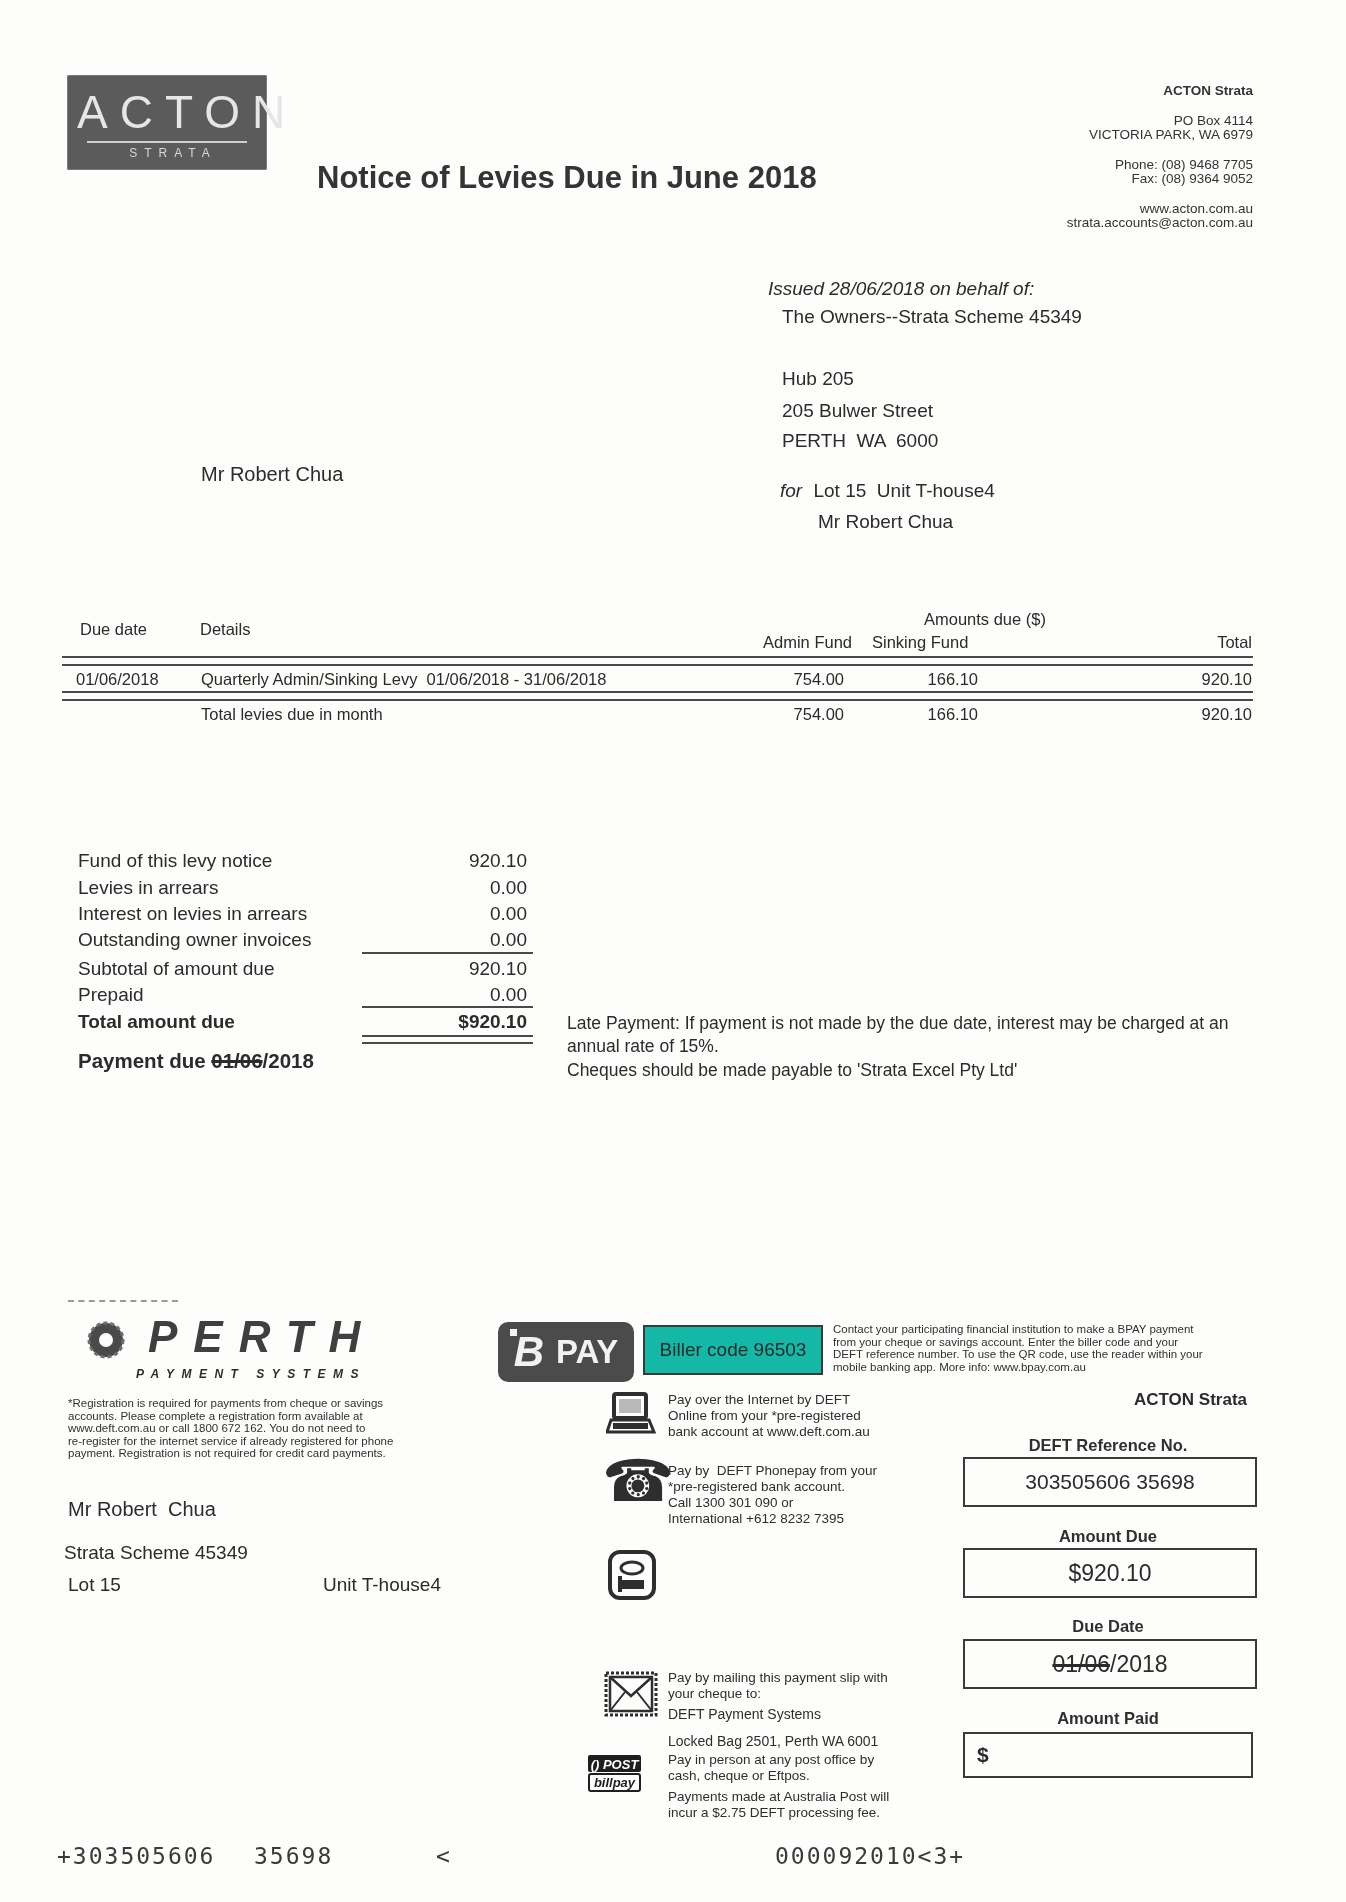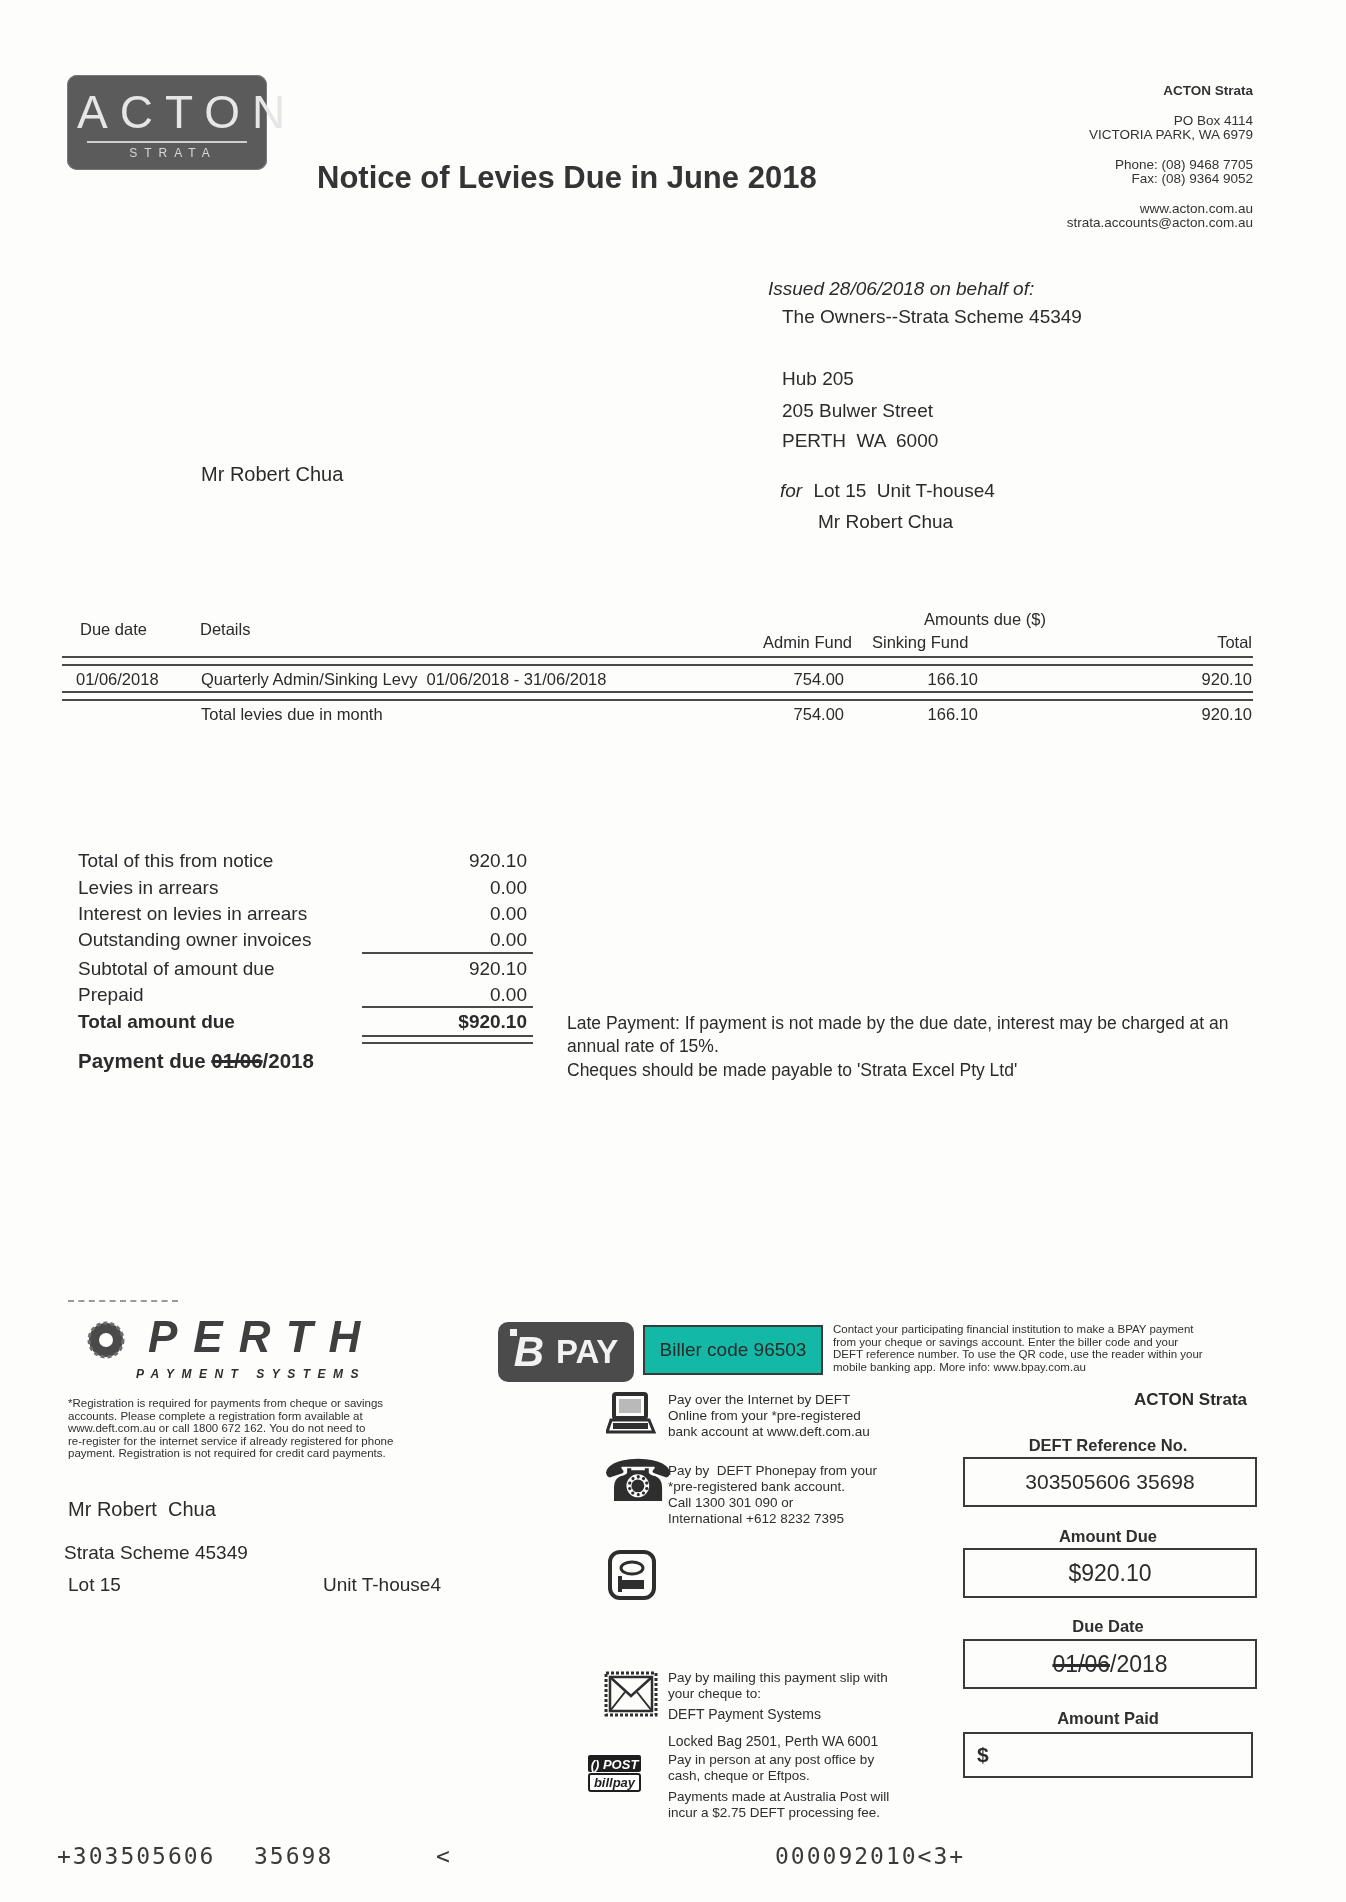--- a/index.html
+++ b/index.html
@@ -4,21 +4,21 @@
 <style>
   html,body{margin:0;padding:0;background:#ffffff;}
   #page{position:relative;width:1346px;height:1902px;background:#fdfdfc;
         font-family:"Liberation Sans",sans-serif;color:#2b2b2b;overflow:hidden;}
   .abs{position:absolute;}
   .pw{white-space:pre-wrap;}
   .b{font-weight:bold;}
   .i{font-style:italic;}
   .strike{text-decoration:line-through;text-decoration-thickness:2.5px;}
   
-  .logo{background:#5b5b5b;color:#e6e6e6;text-align:center;border-radius:10px;
+  .logo{background:#5b5b5b;color:#e6e6e6;text-align:center;border-radius:2px;
         box-shadow:0 0 0 1px #7a7a7a inset;}
   .logo-word{font-size:46px;letter-spacing:12px;padding-top:10px;padding-left:10px;}
   .logo-line{height:2px;background:#cfcfcf;margin:2px 20px 3px 20px;}
   .logo-sub{font-size:12px;letter-spacing:7px;color:#d8d8d8;padding-left:12px;}
   .doc-title{font-size:31px;font-weight:bold;color:#343434;}
   .contact{text-align:right;font-size:13.5px;line-height:14px;color:#333;}
   
   .dbl{height:6px;border-top:2.5px solid #4a4a4a;border-bottom:2.5px solid #4a4a4a;}
   .cell{font-size:16.5px;}
   .hdr{font-size:16.5px;}
@@ -97,21 +97,21 @@
   <div class="abs cell num" style="left:878px;top:670px;width:100px;">166.10</div>
   <div class="abs cell num" style="left:1152px;top:670px;width:100px;">920.10</div>
 
   <div class="abs dbl" style="left:62px;top:691px;width:1191px;"></div>
 
   <div class="abs cell" style="left:201px;top:705px;">Total levies due in month</div>
   <div class="abs cell num" style="left:724px;top:705px;width:120px;">754.00</div>
   <div class="abs cell num" style="left:878px;top:705px;width:100px;">166.10</div>
   <div class="abs cell num" style="left:1152px;top:705px;width:100px;">920.10</div>
 
-  <div class="abs sumlbl" style="left:78px;top:850px;">Total of this from notice</div>
+  <div class="abs sumlbl" style="left:78px;top:850px;">Fund of this levy notice</div>
   <div class="abs sumval" style="left:407px;top:850px;">920.10</div>
   <div class="abs sumlbl" style="left:78px;top:877px;">Levies in arrears</div>
   <div class="abs sumval" style="left:407px;top:877px;">0.00</div>
   <div class="abs sumlbl" style="left:78px;top:903px;">Interest on levies in arrears</div>
   <div class="abs sumval" style="left:407px;top:903px;">0.00</div>
   <div class="abs sumlbl" style="left:78px;top:929px;">Outstanding owner invoices</div>
   <div class="abs sumval" style="left:407px;top:929px;">0.00</div>
   <div class="abs uline" style="left:362px;top:952px;width:171px;"></div>
   <div class="abs sumlbl" style="left:78px;top:958px;">Subtotal of amount due</div>
   <div class="abs sumval" style="left:407px;top:958px;">920.10</div>

